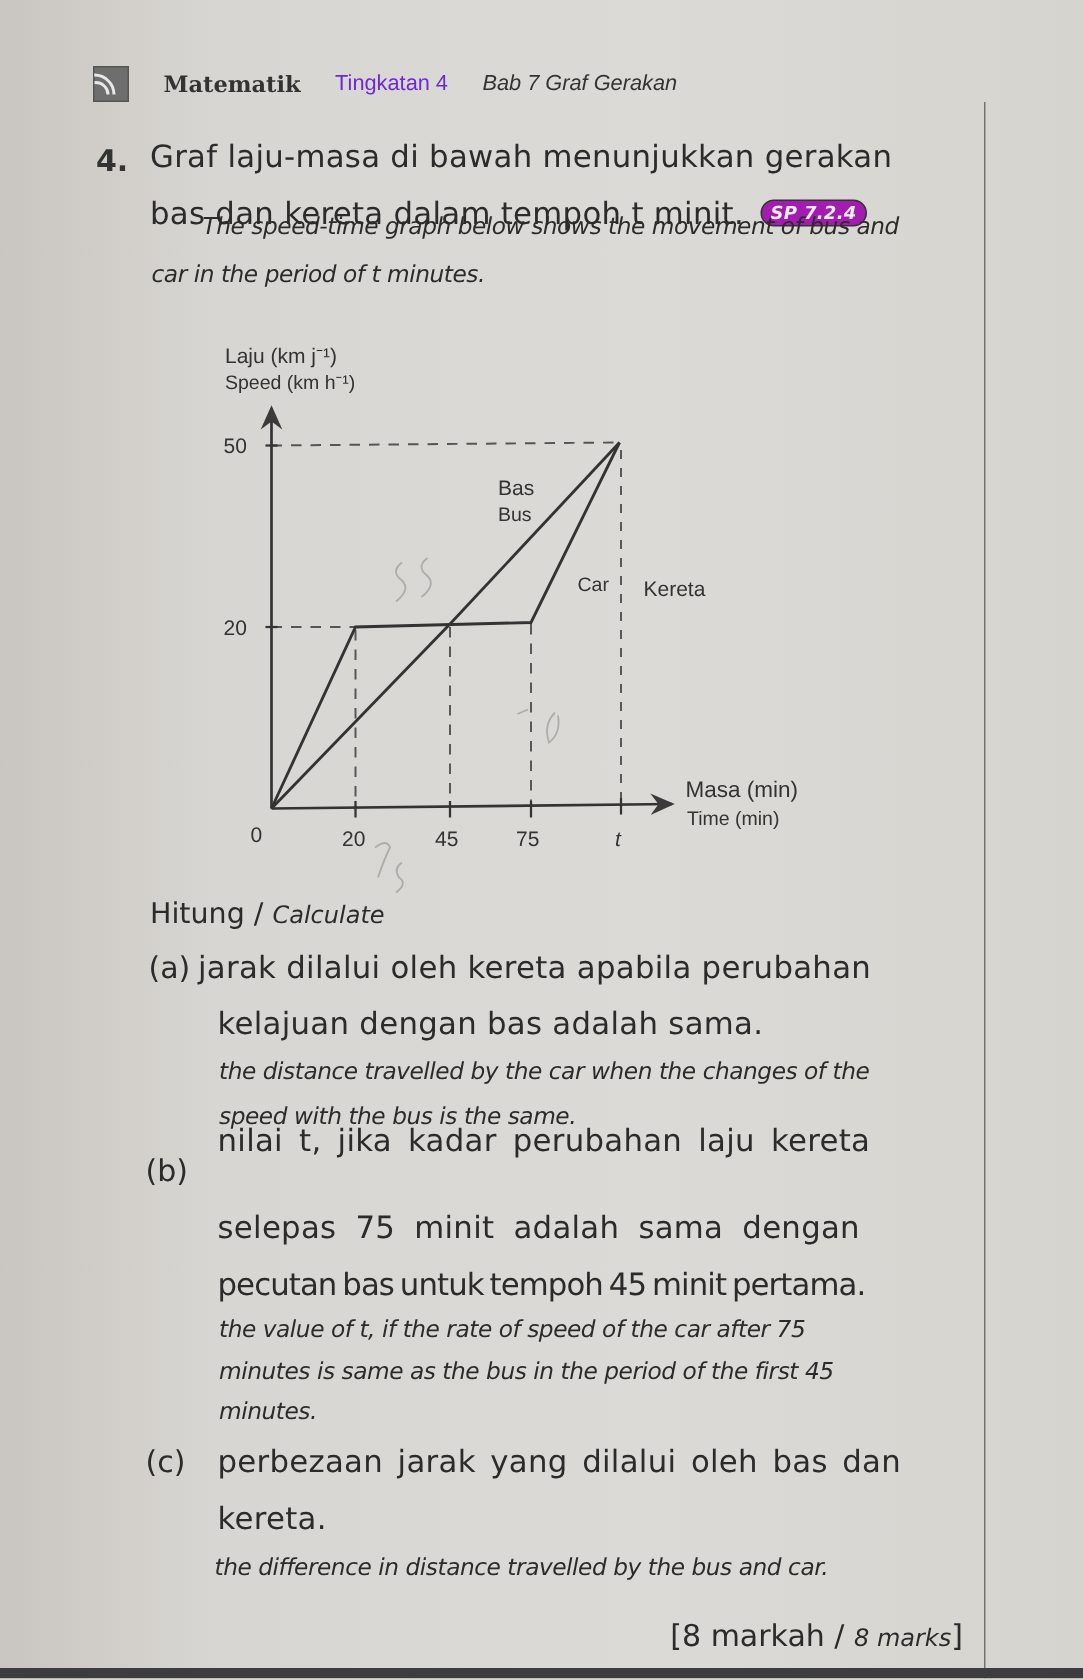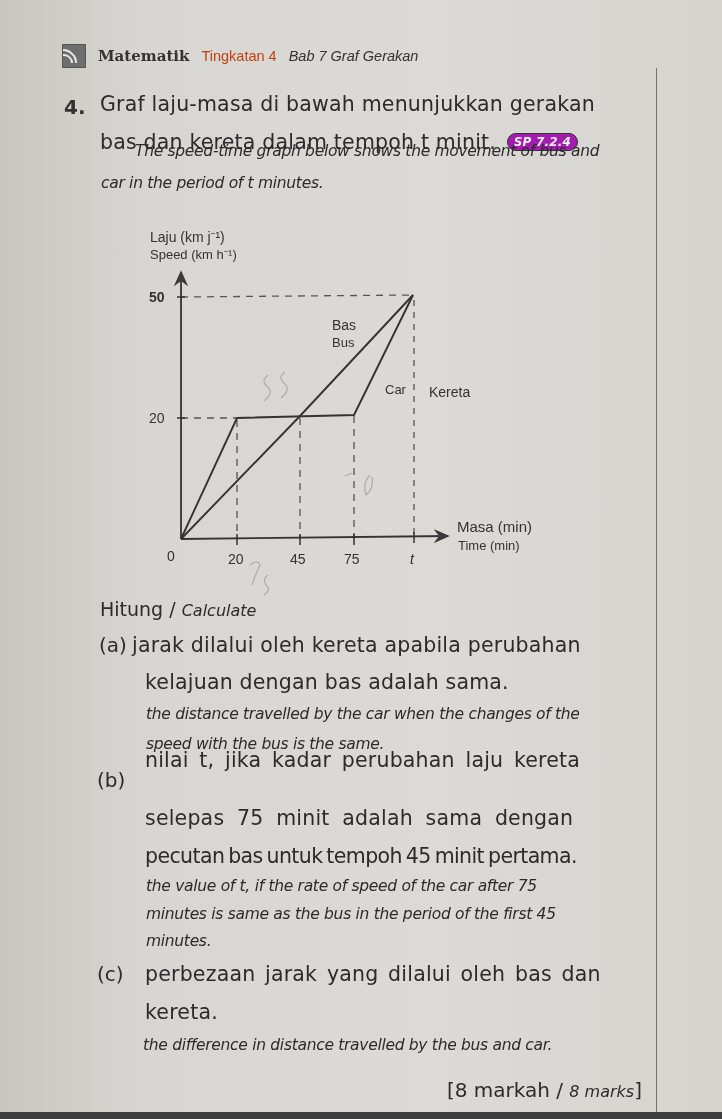--- a/index.html
+++ b/index.html
@@ -30,21 +30,21 @@
     }
     .bottom-edge {
       position: absolute;
       left: 0; top: 1112px; width: 722px; height: 7px;
       background: #3d3d3d;
     }
     
     .header {
       position: absolute;
       left: 62px; top: 44px;
-      display: flex; align-items: center; gap: 12px;
+      display: flex; align-items: center; gap: 23px;
     }
     .book-icon {
       width: 22px; height: 22px;
       background: #6e6e6e;
       border: 1px solid #555;
       position: relative;
       overflow: hidden;
     }
     .book-icon::before, .book-icon::after {
       content: "";
@@ -58,21 +58,21 @@
     .book-icon::after { width: 14px; height: 14px; left: -8px; top: 9px; transform: rotate(-45deg);}
     .hdr-subject {
       font-family: "DejaVu Serif", serif;
       font-weight: bold;
       font-size: 15px;
       color: #333;
     }
     .hdr-level {
       font-family: "Liberation Sans", sans-serif;
       font-size: 14.5px;
-      color: #c2410c;
+      color: #6d28d9;
     }
     .hdr-chapter {
       font-family: Liberation Sans, sans-serif;
       font-style: italic;
       font-size: 14.5px;
       color: #333;
     }
     
     .q-num {
       position: absolute;
@@ -216,21 +216,21 @@
       <g stroke="#9a9a9a" stroke-width="1.2" fill="none" opacity="0.7">
         <path d="M268,375 q-8,6 0,12 q6,6 -4,14"></path>
         <path d="M285,372 q-8,6 0,12 q6,6 -4,14"></path>
         <path d="M345,476 l7,-3"></path>
         <path d="M370,475 q-8,8 -4,20 q8,-6 6,-18"></path>
         <path d="M250,565 q8,-6 10,0 q-4,8 -8,20"></path>
         <path d="M268,575 q-6,4 -2,10 q6,4 -2,10"></path>
       </g>
     </svg>
 
-    <div class="g-tick" style="left:149px; top:289px;font-weight:bold;">50</div>
+    <div class="g-tick" style="left:149px; top:289px;">50</div>
     <div class="g-tick" style="left:149px; top:410px;">20</div>
     <div class="g-tick" style="left:167px; top:548px;">0</div>
     <div class="g-tick" style="left:228px; top:551px;">20</div>
     <div class="g-tick" style="left:290px; top:551px;">45</div>
     <div class="g-tick" style="left:344px; top:551px;">75</div>
     <div class="g-tick" style="left:410px; top:551px; font-style:italic;">t</div>
 
     <div class="g-label" style="left:332px; top:317px;">Bas</div>
     <div class="g-label it" style="left:332px; top:335px;">Bus</div>
     <div class="g-label" style="left:384px; top:384px;margin-left:45px;">Kereta</div>

